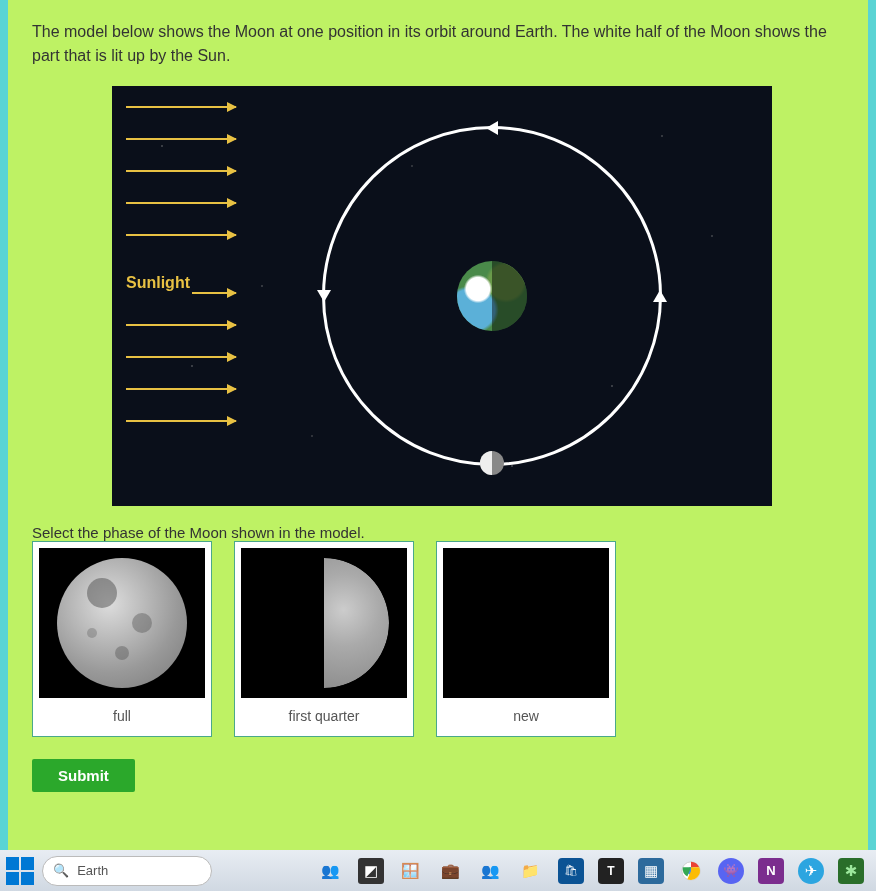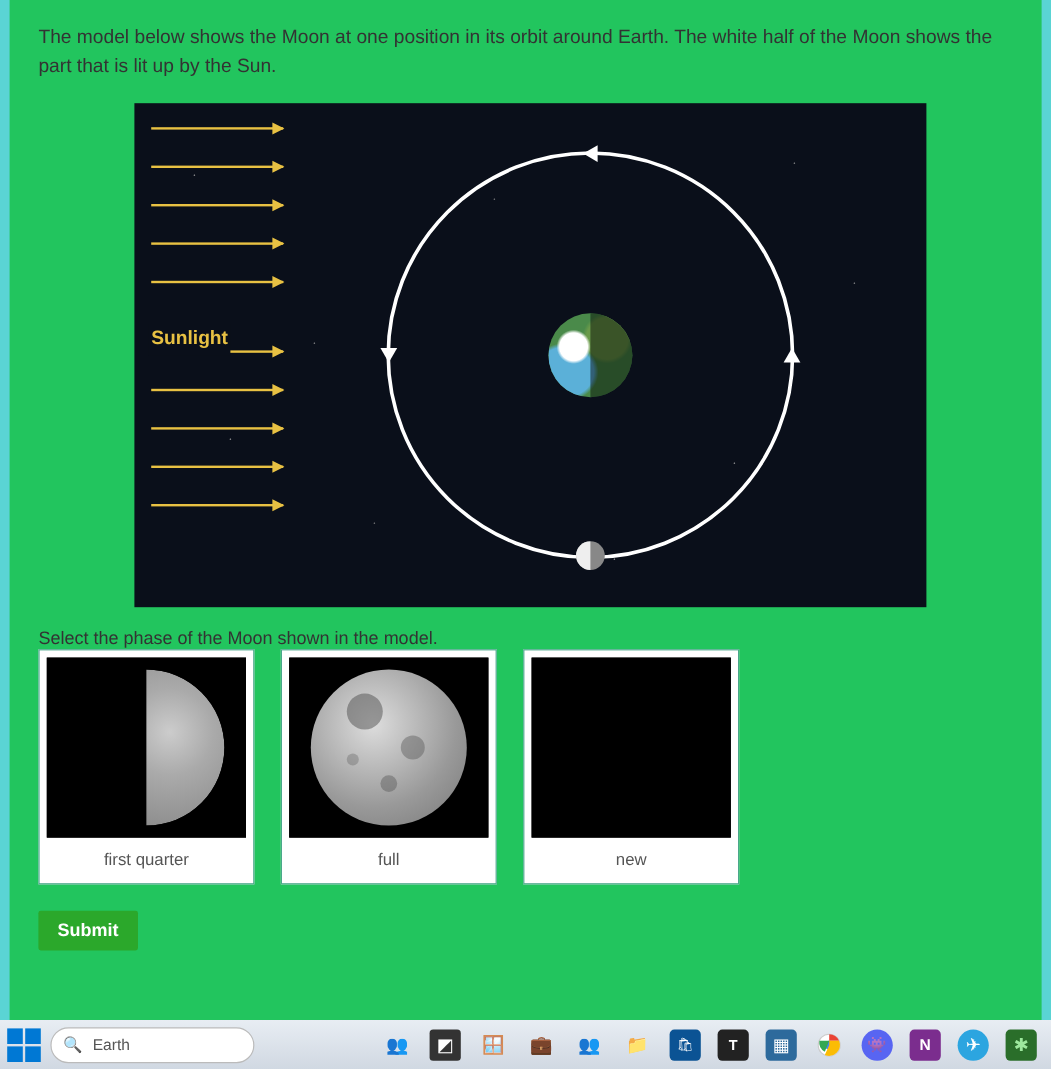--- a/index.html
+++ b/index.html
@@ -1,17 +1,17 @@
 <!DOCTYPE html>
 <html><head>
 <meta charset="utf-8">
 <style>
   * { box-sizing: border-box; margin: 0; padding: 0; }
   body { font-family: Verdana, Geneva, sans-serif; background: #5ad4d4; width: 876px; height: 891px; overflow: hidden; position: relative; }
-  .page { background: #22c55e; margin: 0 8px; padding: 20px 24px 0 24px; min-height: 850px; }
+  .page { background: #bef264; margin: 0 8px; padding: 20px 24px 0 24px; min-height: 850px; }
   .question-text { font-size: 16px; line-height: 1.5; color: #333; margin-bottom: 18px; }
   .diagram { width: 660px; height: 420px; background: #0a0f1a; margin: 0 0 18px 80px; position: relative; overflow: hidden; }
   .stars { position: absolute; inset: 0; background-image: radial-gradient(1px 1px at 50px 60px, #aaa, transparent), radial-gradient(1px 1px at 150px 200px, #999, transparent), radial-gradient(1px 1px at 300px 80px, #888, transparent), radial-gradient(1px 1px at 500px 300px, #aaa, transparent), radial-gradient(1px 1px at 600px 150px, #999, transparent), radial-gradient(1px 1px at 400px 380px, #aaa, transparent), radial-gradient(1px 1px at 200px 350px, #888, transparent), radial-gradient(1px 1px at 80px 280px, #aaa, transparent), radial-gradient(1px 1px at 550px 50px, #999, transparent); }
   .sun-rays { position: absolute; left: 14px; top: 20px; }
   .ray { height: 2px; background: #e8c143; margin-bottom: 30px; position: relative; width: 110px; }
   .ray::after { content: ''; position: absolute; right: -1px; top: -4px; border-left: 10px solid #e8c143; border-top: 5px solid transparent; border-bottom: 5px solid transparent; }
   .sunlight-label { color: #e8c143; font-size: 16px; font-weight: bold; position: absolute; left: 12px; top: 184px; background: #0a0f1a; padding: 4px 2px; }
   .orbit { position: absolute; left: 210px; top: 40px; width: 340px; height: 340px; border: 3px solid #fff; border-radius: 50%; }
   .arrowhead-top { position: absolute; left: 50%; top: -8px; transform: translateX(-50%); width:0; height:0; border-right: 12px solid #fff; border-top: 7px solid transparent; border-bottom: 7px solid transparent; }
   .arrowhead-left { position: absolute; left: -8px; top: 50%; transform: translateY(-50%); width:0; height:0; border-top: 12px solid #fff; border-left: 7px solid transparent; border-right: 7px solid transparent; }
@@ -23,21 +23,21 @@
   .moon::before { content:''; position:absolute; left:0; top:0; bottom:0; width:50%; background:#eee; }
   .prompt2 { font-size: 15px; color: #333; margin-bottom: 0; }
   .options { display: flex; gap: 22px; }
   .opt { border: 1px solid #4aa88a; padding: 6px; width: 180px; background:#fff; cursor: pointer; }
   .opt-img { width: 100%; height: 150px; background: #000; display:flex; align-items:center; justify-content:center; border:1px solid #000; }
   .full-moon { width: 130px; height: 130px; border-radius: 50%; background: radial-gradient(circle at 40% 35%, #ddd 0%, #bbb 30%, #999 60%, #777 100%); position:relative; }
   .full-moon::before { content:''; position:absolute; width:30px; height:30px; border-radius:50%; background:rgba(80,80,80,0.5); left:30px; top:20px; box-shadow: 40px 30px 0 -5px rgba(80,80,80,0.4), 20px 60px 0 -8px rgba(80,80,80,0.4), -10px 40px 0 -10px rgba(80,80,80,0.3); }
   .fq-moon { width: 130px; height: 130px; border-radius: 50%; background: #000; position:relative; overflow:hidden; }
   .fq-moon::after { content:''; position:absolute; right:0; top:0; bottom:0; width:50%; background: radial-gradient(circle at 30% 40%, #ccc 0%, #aaa 40%, #888 100%); border-radius: 0 65px 65px 0; }
   .opt-label { text-align:center; padding: 10px 0 6px; font-size: 14px; color:#555; }
-  .submit-btn { margin-top: 22px; background: #2ba82b; color: #fff; border: none; padding: 8px 16px; font-size: 15px; font-weight: bold; border-radius: 2px; }
+  .submit-btn { margin-top: 22px; background: #2ba82b; color: #fff; border: none; padding: 8px 26px; font-size: 15px; font-weight: bold; border-radius: 2px; }
   .taskbar { position:absolute; bottom:0; left:0; right:0; height:41px; background: linear-gradient(#e8edf3,#d0d8e2); display:flex; align-items:center; padding: 0 6px; gap: 8px; }
   .start { width:28px; height:28px; display:grid; grid-template-columns:1fr 1fr; grid-template-rows:1fr 1fr; gap:2px; }
   .start div:nth-child(1){background:#0078d4;} .start div:nth-child(2){background:#0078d4;} .start div:nth-child(3){background:#0078d4;} .start div:nth-child(4){background:#0078d4;}
   .searchbox { background:#fff; border:1px solid #bbb; border-radius:16px; height:30px; width:170px; display:flex; align-items:center; padding:0 10px; gap:8px; font-size:13px; color:#555; }
   .tb-spacer { flex: 0 0 60px; }
   .tb-icons { display:flex; gap:14px; align-items:center; margin-left:auto; margin-right:6px; }
   .tb-icon { width:26px; height:26px; border-radius:4px; display:flex; align-items:center; justify-content:center; font-size:15px; }
 </style>
 </head>
 <body>
@@ -69,29 +69,29 @@
       <div class="moon"></div>
     </div>
 
   </div>
 
   <p class="prompt2">Select the phase of the Moon shown in the model.</p>
 
   <div class="options">
     <div class="opt">
       <div class="opt-img">
+          <div class="full-moon"></div>
+        </div>
+      <div class="opt-label">full</div>
+    </div>
+    <div class="opt">
+      <div class="opt-img">
           <div class="fq-moon"></div>
         </div>
       <div class="opt-label">first quarter</div>
-    </div>
-    <div class="opt">
-      <div class="opt-img">
-          <div class="full-moon"></div>
-        </div>
-      <div class="opt-label">full</div>
     </div>
     <div class="opt">
       <div class="opt-img"></div>
       <div class="opt-label">new</div>
     </div>
   </div>
 
   <button class="submit-btn">Submit</button>
 </div>
 

